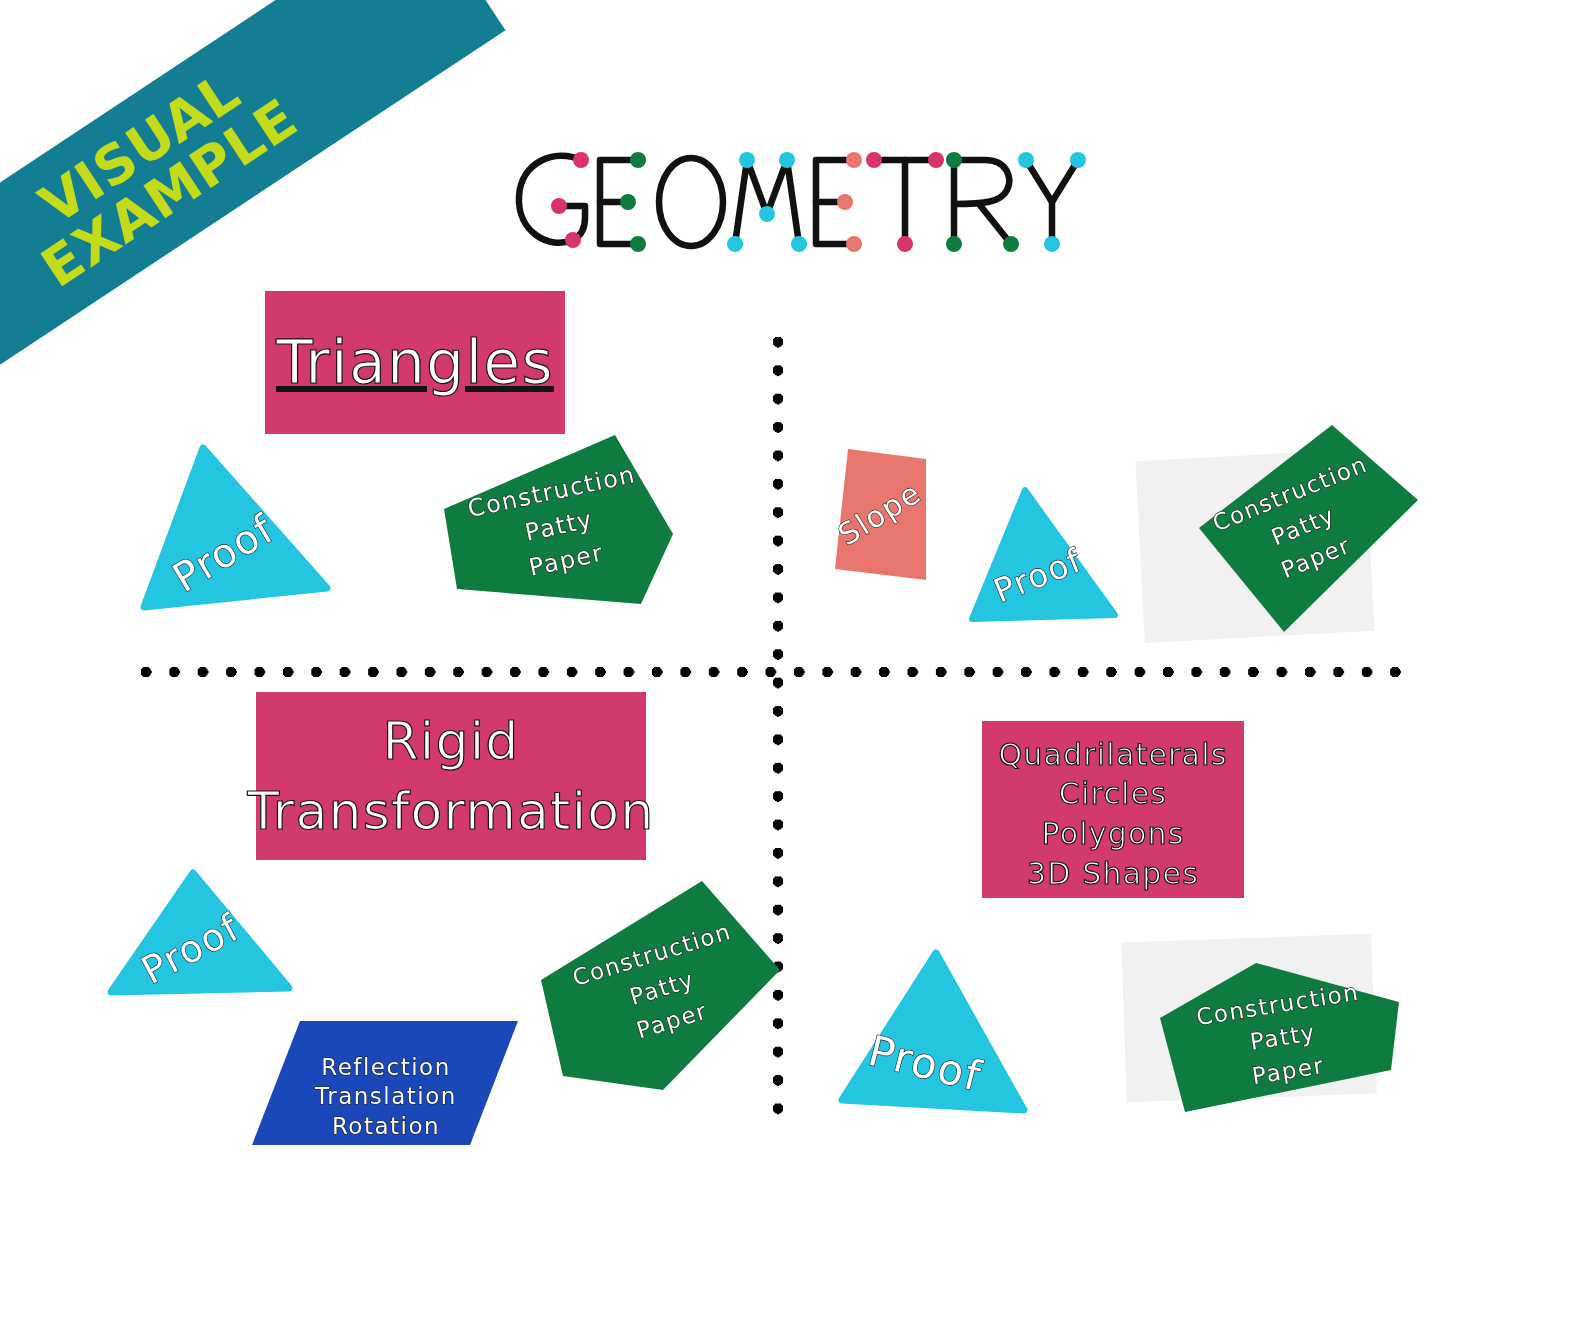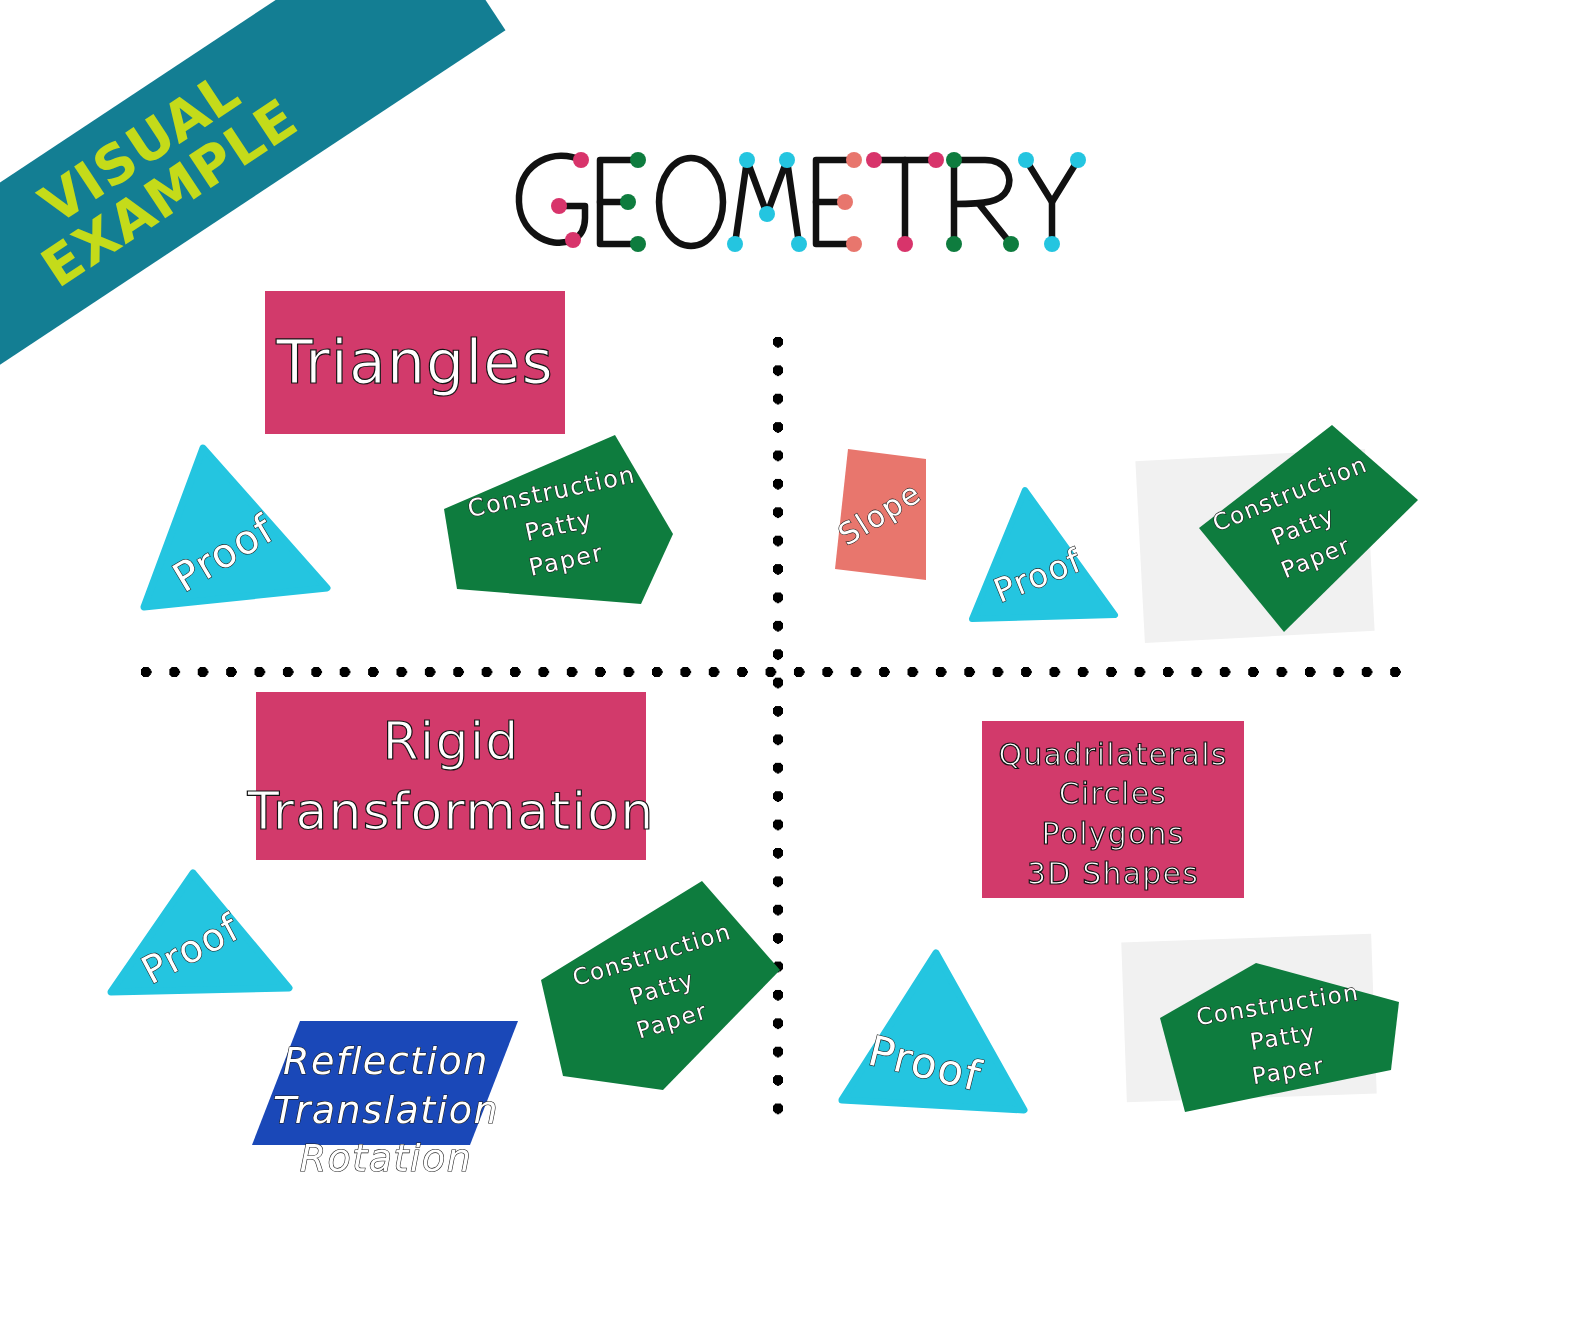--- a/index.html
+++ b/index.html
@@ -187,21 +187,21 @@
         <circle cx="583" cy="20" r="8" fill="#24C5E0"></circle>
         <circle cx="557" cy="104" r="8" fill="#24C5E0"></circle>
       </g>
     </svg>
   </div>
 
   <div class="dotline" id="divider-horizontal"></div>
   <div class="dotline" id="divider-vertical"></div>
 
   <div class="pinkbox" style="left:265px; top:291px; width:300px; height:143px;">
-    <div class="boxlabel" style="font-size:60px;">Triangles</div>
+    <div class="boxlabel" style="font-size:60px;text-decoration:underline;">Triangles</div>
   </div>
 
   <div class="shape" style="left:140px; top:445px; width:190px; height:165px;">
     <svg width="190" height="165" viewBox="0 0 190 165">
       <path d="M63 3 L187 143 L4 162 Z" fill="#24C5E0" stroke="#24C5E0" stroke-width="7" stroke-linejoin="round"></path>
     </svg>
     <div class="label" style="left:14px; top:86px; width:140px; font-size:40px; transform:rotate(-31deg); transform-origin:center;">Proof</div>
   </div>
 
   <div class="shape" style="left:437px; top:432px; width:240px; height:180px;">
@@ -256,21 +256,21 @@
     </svg>
     <div class="label" style="left:30px; top:58px; width:190px; font-size:23px; line-height:1.5; transform:rotate(-17deg); transform-origin:center;">Construction
 Patty
 Paper</div>
   </div>
 
   <div class="shape" style="left:250px; top:1019px; width:270px; height:128px;">
     <svg width="270" height="128" viewBox="0 0 270 128">
       <path d="M50 2 L268 2 L220 126 L2 126 Z" fill="#1A48B8"></path>
     </svg>
-    <div class="label" style="left:22px; top:18px; width:228px; font-size:38px; line-height:1.28;font-style:italic;">Reflection
+    <div class="label" style="left:22px; top:34px; width:228px; font-size:23px; line-height:1.28;">Reflection
 Translation
 Rotation</div>
   </div>
 
   <div class="pinkbox" style="left:982px; top:721px; width:262px; height:177px;">
     <div class="boxlabel" style="font-size:30px; line-height:1.32;margin-top:9px;">Quadrilaterals
 Circles
 Polygons
 3D  Shapes</div>
   </div>

